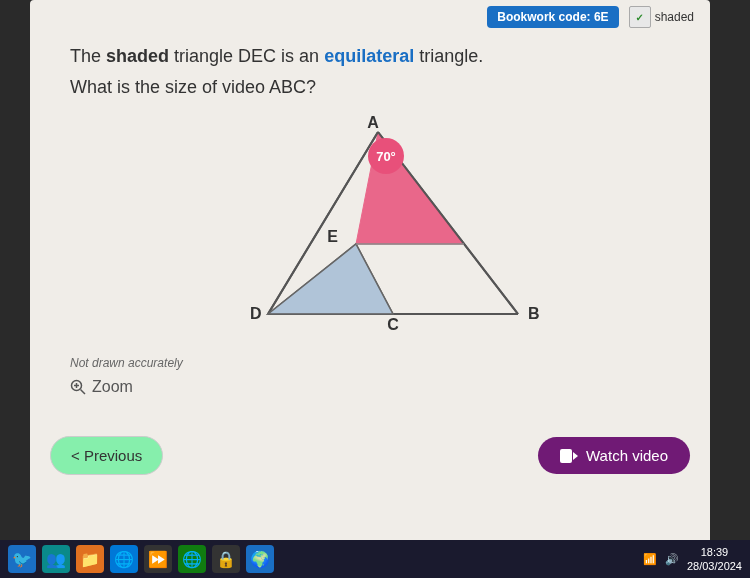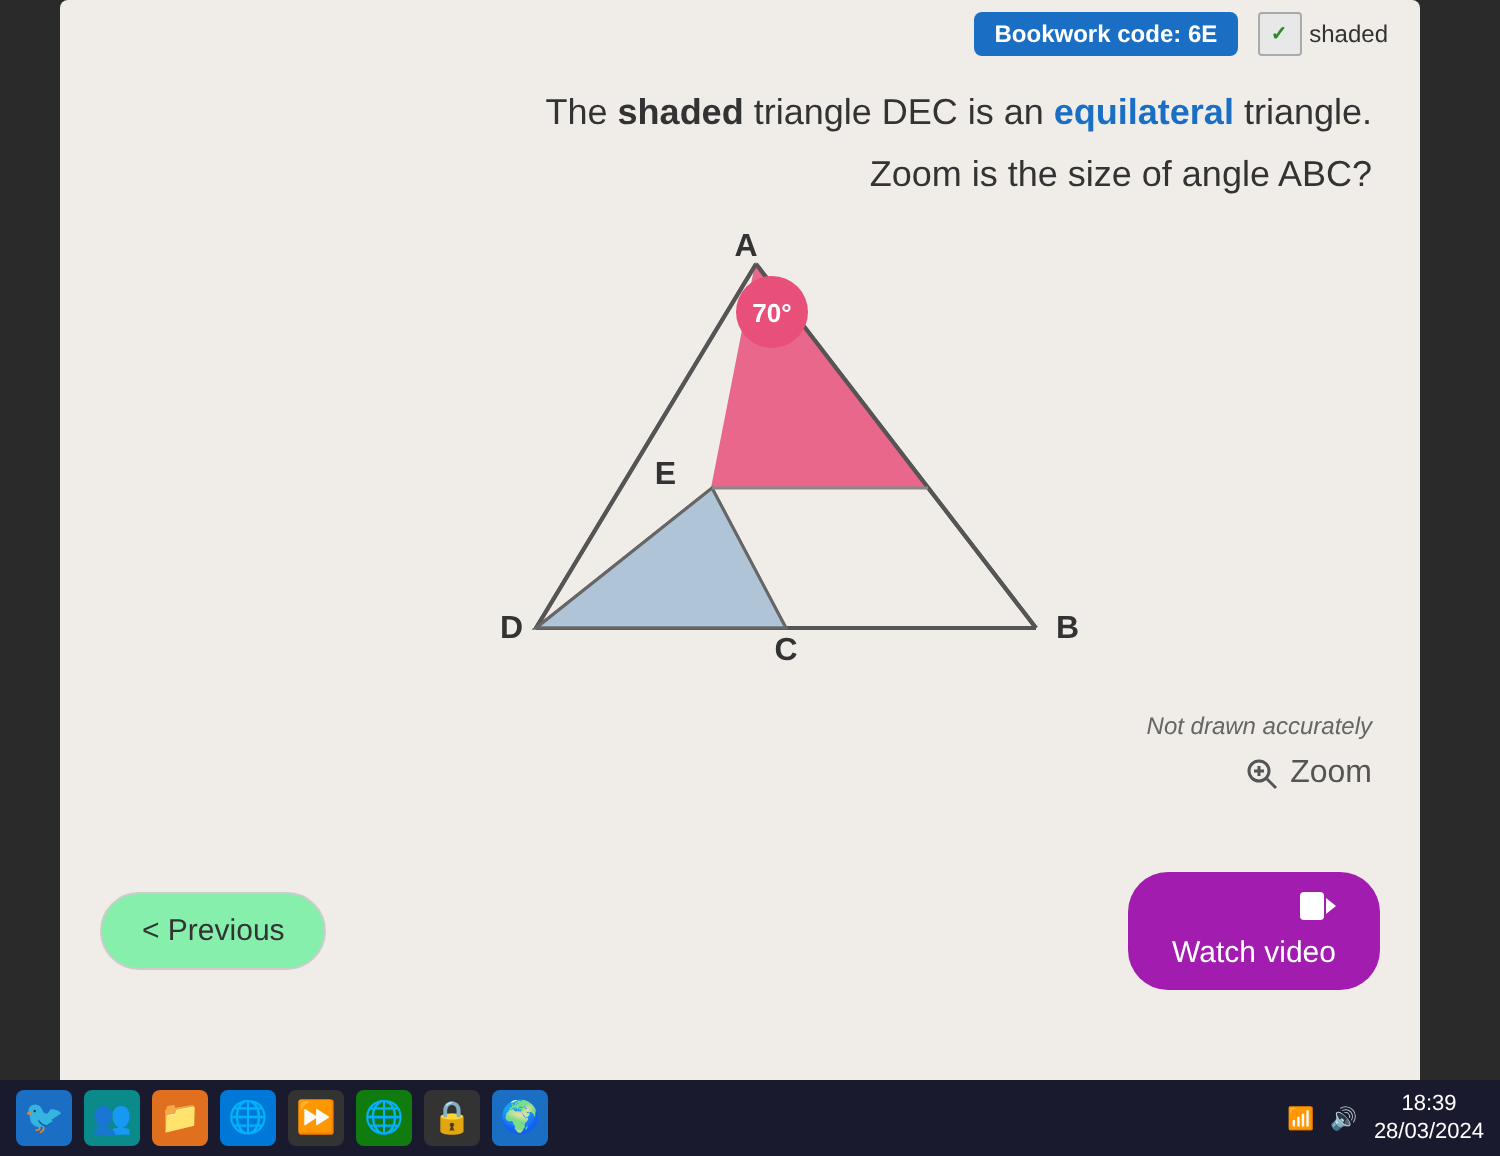--- a/index.html
+++ b/index.html
@@ -58,21 +58,21 @@
       justify-content: center;
       font-size: 10px;
       color: #2a8a2a;
       font-weight: bold;
     }
 
     .content-area {
       padding: 10px 24px 10px 40px;
       display: flex;
       flex-direction: column;
-      align-items: flex-end;
+      align-items: flex-start;
     }
 
     .problem-text {
       font-size: 18px;
       color: #333;
       text-align: center;
       margin-bottom: 8px;
       line-height: 1.4;
     }
 
@@ -133,31 +133,30 @@
       padding: 10px 20px;
       font-size: 15px;
       color: #333;
       cursor: pointer;
       display: flex;
       align-items: center;
       gap: 4px;
     }
 
     .watch-btn {
-      background: #a21caf;
+      background: #701a75;
       border: none;
       border-radius: 20px;
       padding: 10px 22px;
       font-size: 15px;
       color: white;
       cursor: pointer;
       display: flex;
-      align-items: flex-end;
+      align-items: center;
       gap: 8px;
-      flex-direction: column;
     }
 
     .answer-btn {
       background: #1a6fc4;
       border: none;
       border-radius: 20px;
       padding: 10px 24px;
       font-size: 15px;
       color: white;
       cursor: pointer;
@@ -221,21 +220,21 @@
       <span>shaded</span>
     </div>
   </div>
 
   <div class="content-area">
 
     <div class="problem-text">
       <span>The </span><span class="bold">shaded</span><span> triangle DEC is an </span><span class="blue">equilateral</span><span> triangle.</span>
     </div>
 
-    <div class="question-text">Zoom is the size of angle ABC?</div>
+    <div class="question-text">What is the size of video ABC?</div>
 
     <div class="diagram-container">
       <svg class="triangle-diagram" viewBox="0 0 340 240">
 
         <line x1="170" y1="18" x2="310" y2="200" stroke="#555" stroke-width="2"></line>
         <line x1="170" y1="18" x2="60" y2="200" stroke="#555" stroke-width="2"></line>
         <line x1="60" y1="200" x2="310" y2="200" stroke="#555" stroke-width="2"></line>
 
         <polygon points="60,200 148,130 185,200" fill="#b0c4d8" stroke="#666" stroke-width="1.5"></polygon>
 

